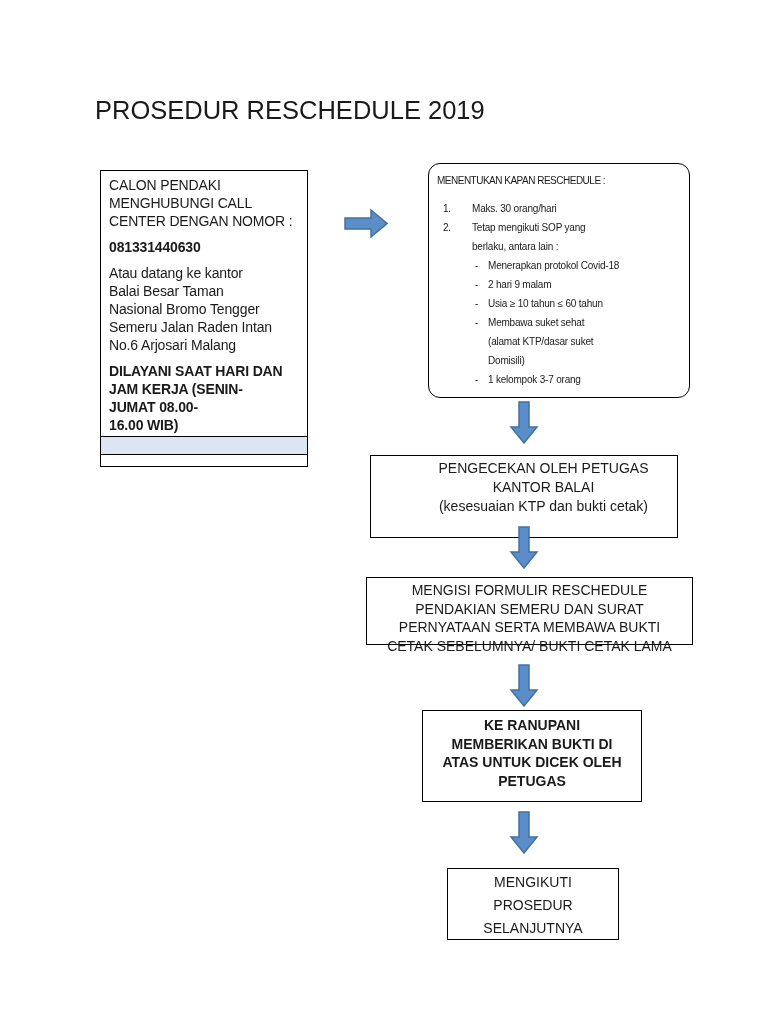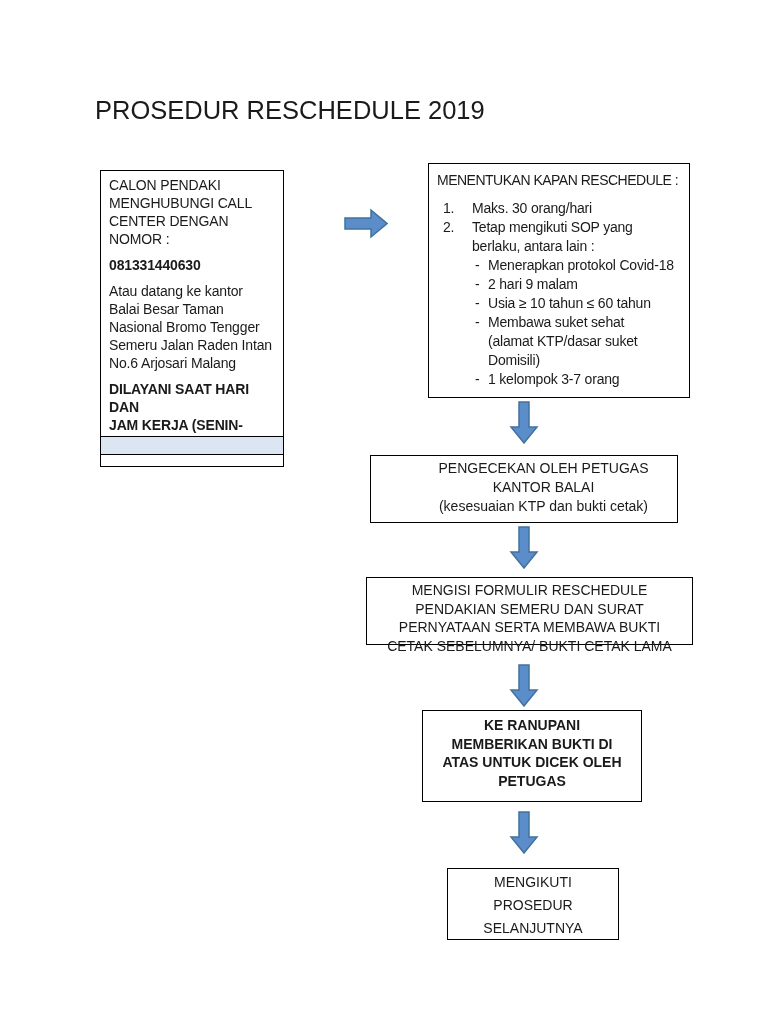--- a/index.html
+++ b/index.html
@@ -29,21 +29,21 @@
     position: absolute;
     border: 1.5px solid var(--border, #000);
     background: #fff;
     box-sizing: border-box;
   }
   .preline { white-space: pre-line; }
 
   
   .contact-box {
     left: 100px; top: 170px;
-    width: 184px; height: 297px;
+    width: 208px; height: 297px;
     display: flex;
     flex-direction: column;
   }
   .contact-main {
     flex: 1 1 auto;
     padding: 5px 8px 0 8px;
     font-size: 14px;
     line-height: 18px;
     letter-spacing: -0.15px;
     overflow: hidden;
@@ -58,43 +58,44 @@
   .cell-white {
     flex: 0 0 11px;
     border-top: 1.5px solid var(--border, #000);
     background: #fff;
   }
 
   
   .schedule-box {
     left: 428px; top: 163px;
     width: 262px; height: 235px;
-    font-size: 14px;
+    font-size: 10px;
     line-height: 19px;
     letter-spacing: -0.2px;
     padding: 7px 12px 0 0;
+    border-radius: 12px;
   }
   .schedule-title {
     padding-left: 8px;
     letter-spacing: -0.5px;
     white-space: nowrap;
   }
   .olist { margin-top: 9px; padding-left: 14px; }
   .oli { display: flex; }
   .oli .num { flex: 0 0 29px; }
   .sublist { margin-left: 32px; }
   .sli { display: flex; }
   .sli .dash { flex: 0 0 13px; }
 
   
   .center-box {
     text-align: center;
     font-size: 14px;
   }
-  .check-box   { left: 370px; top: 455px; width: 308px; height: 68px; line-height: 19px;   padding-top: 3px; padding-left: 39px; }
+  .check-box   { left: 370px; top: 455px; width: 308px; height: 83px; line-height: 19px;   padding-top: 3px; padding-left: 39px; }
   .form-box    { left: 366px; top: 577px; width: 327px; height: 68px; line-height: 18.5px; padding-top: 3px; }
   .ranupani-box{ left: 422px; top: 710px; width: 220px; height: 92px; line-height: 18.5px; padding-top: 5px; font-weight: bold; }
   .next-box    { left: 447px; top: 868px; width: 172px; height: 72px; line-height: 23px;   padding-top: 2px; text-align: center; }
 
   .arrow { position: absolute; }
   .right-arrow { left: 344px; top: 208px; }
   .down-arrow  { left: 509px; }
 </style>
 </head>
 <body>

